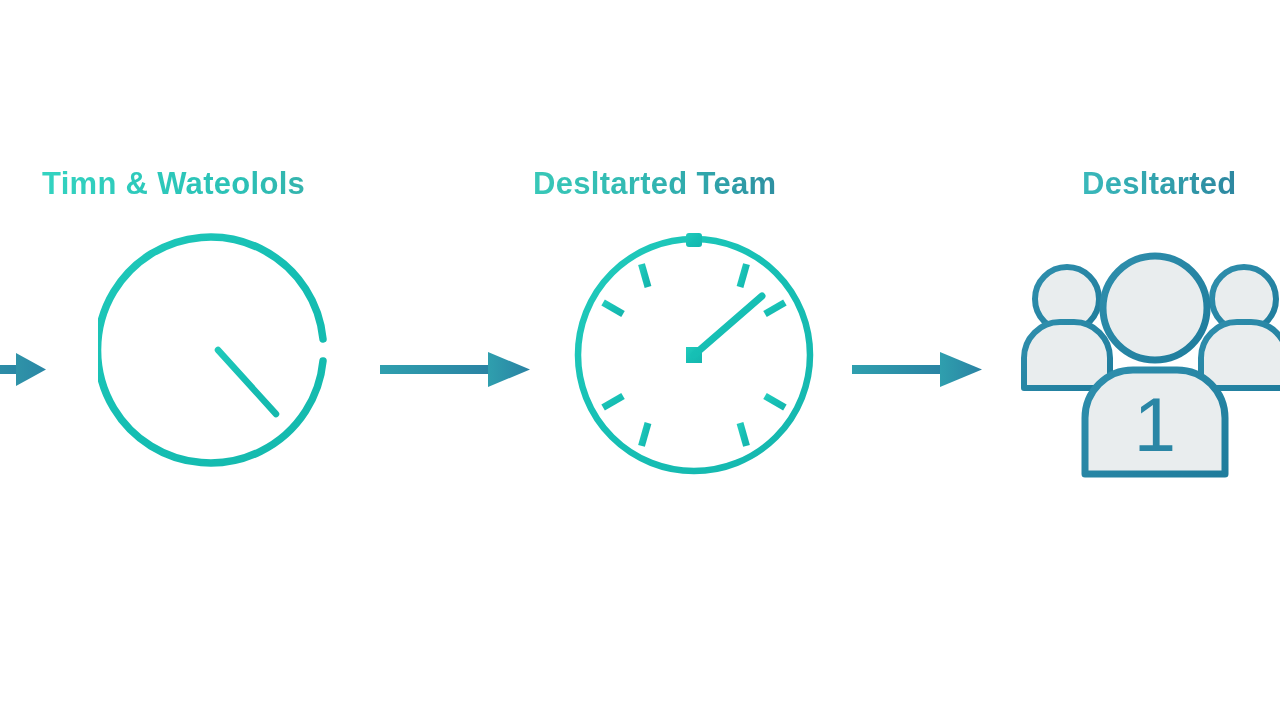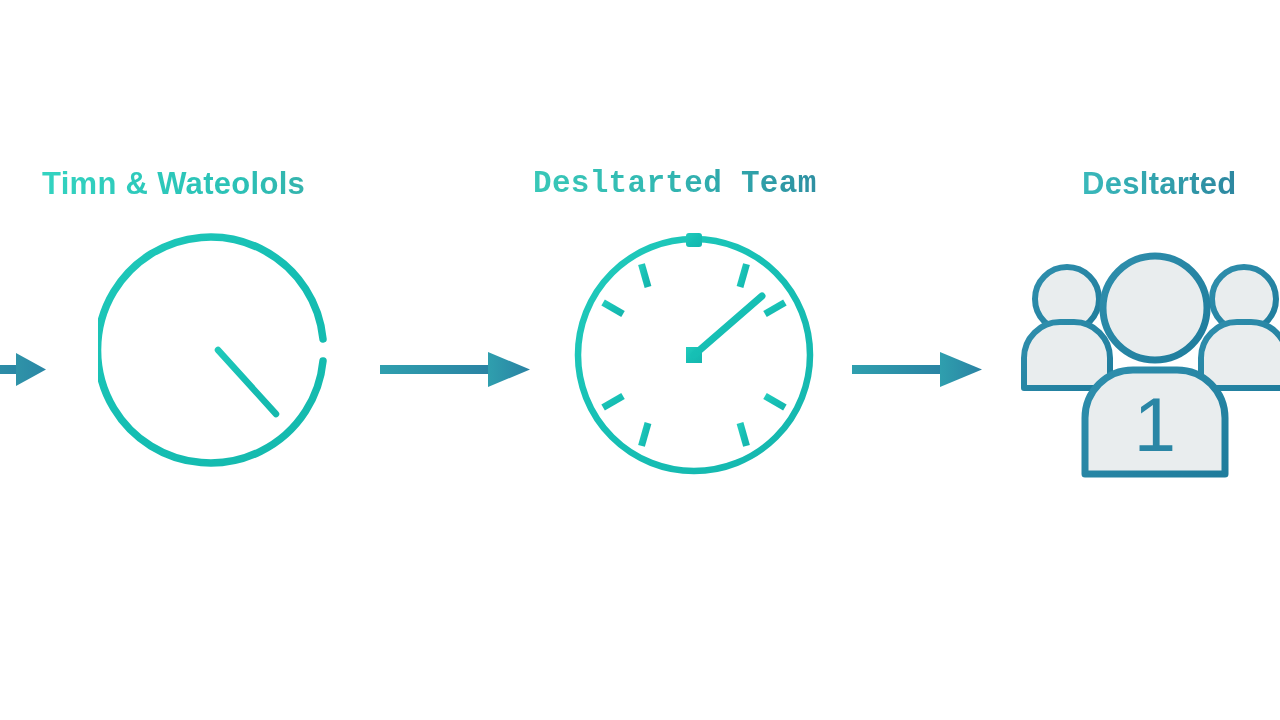--- a/index.html
+++ b/index.html
@@ -52,21 +52,20 @@
     color: transparent;
     -webkit-text-fill-color: transparent;
     filter: blur(0.35px);
   }
 
   .label-g1 {
     background-image: linear-gradient(90deg, #33d3c0 0%, #2dc9bb 40%, #2bc1b6 75%, #35b3ad 100%);
   }
   .label-g2 {
     background-image: linear-gradient(90deg, #38c8b8 0%, #32b8b2 45%, #2f9fa8 80%, #2e90a2 100%);
-    font-family: Liberation Mono, monospace;
   }
   .label-g3 {
     background-image: linear-gradient(90deg, #3ab9bb 0%, #33a7b0 40%, #2f94a6 75%, #2d86a0 100%);
   }
 
   .stage-icon {
     position: absolute;
     top: 62px;
     left: 0;
   }

